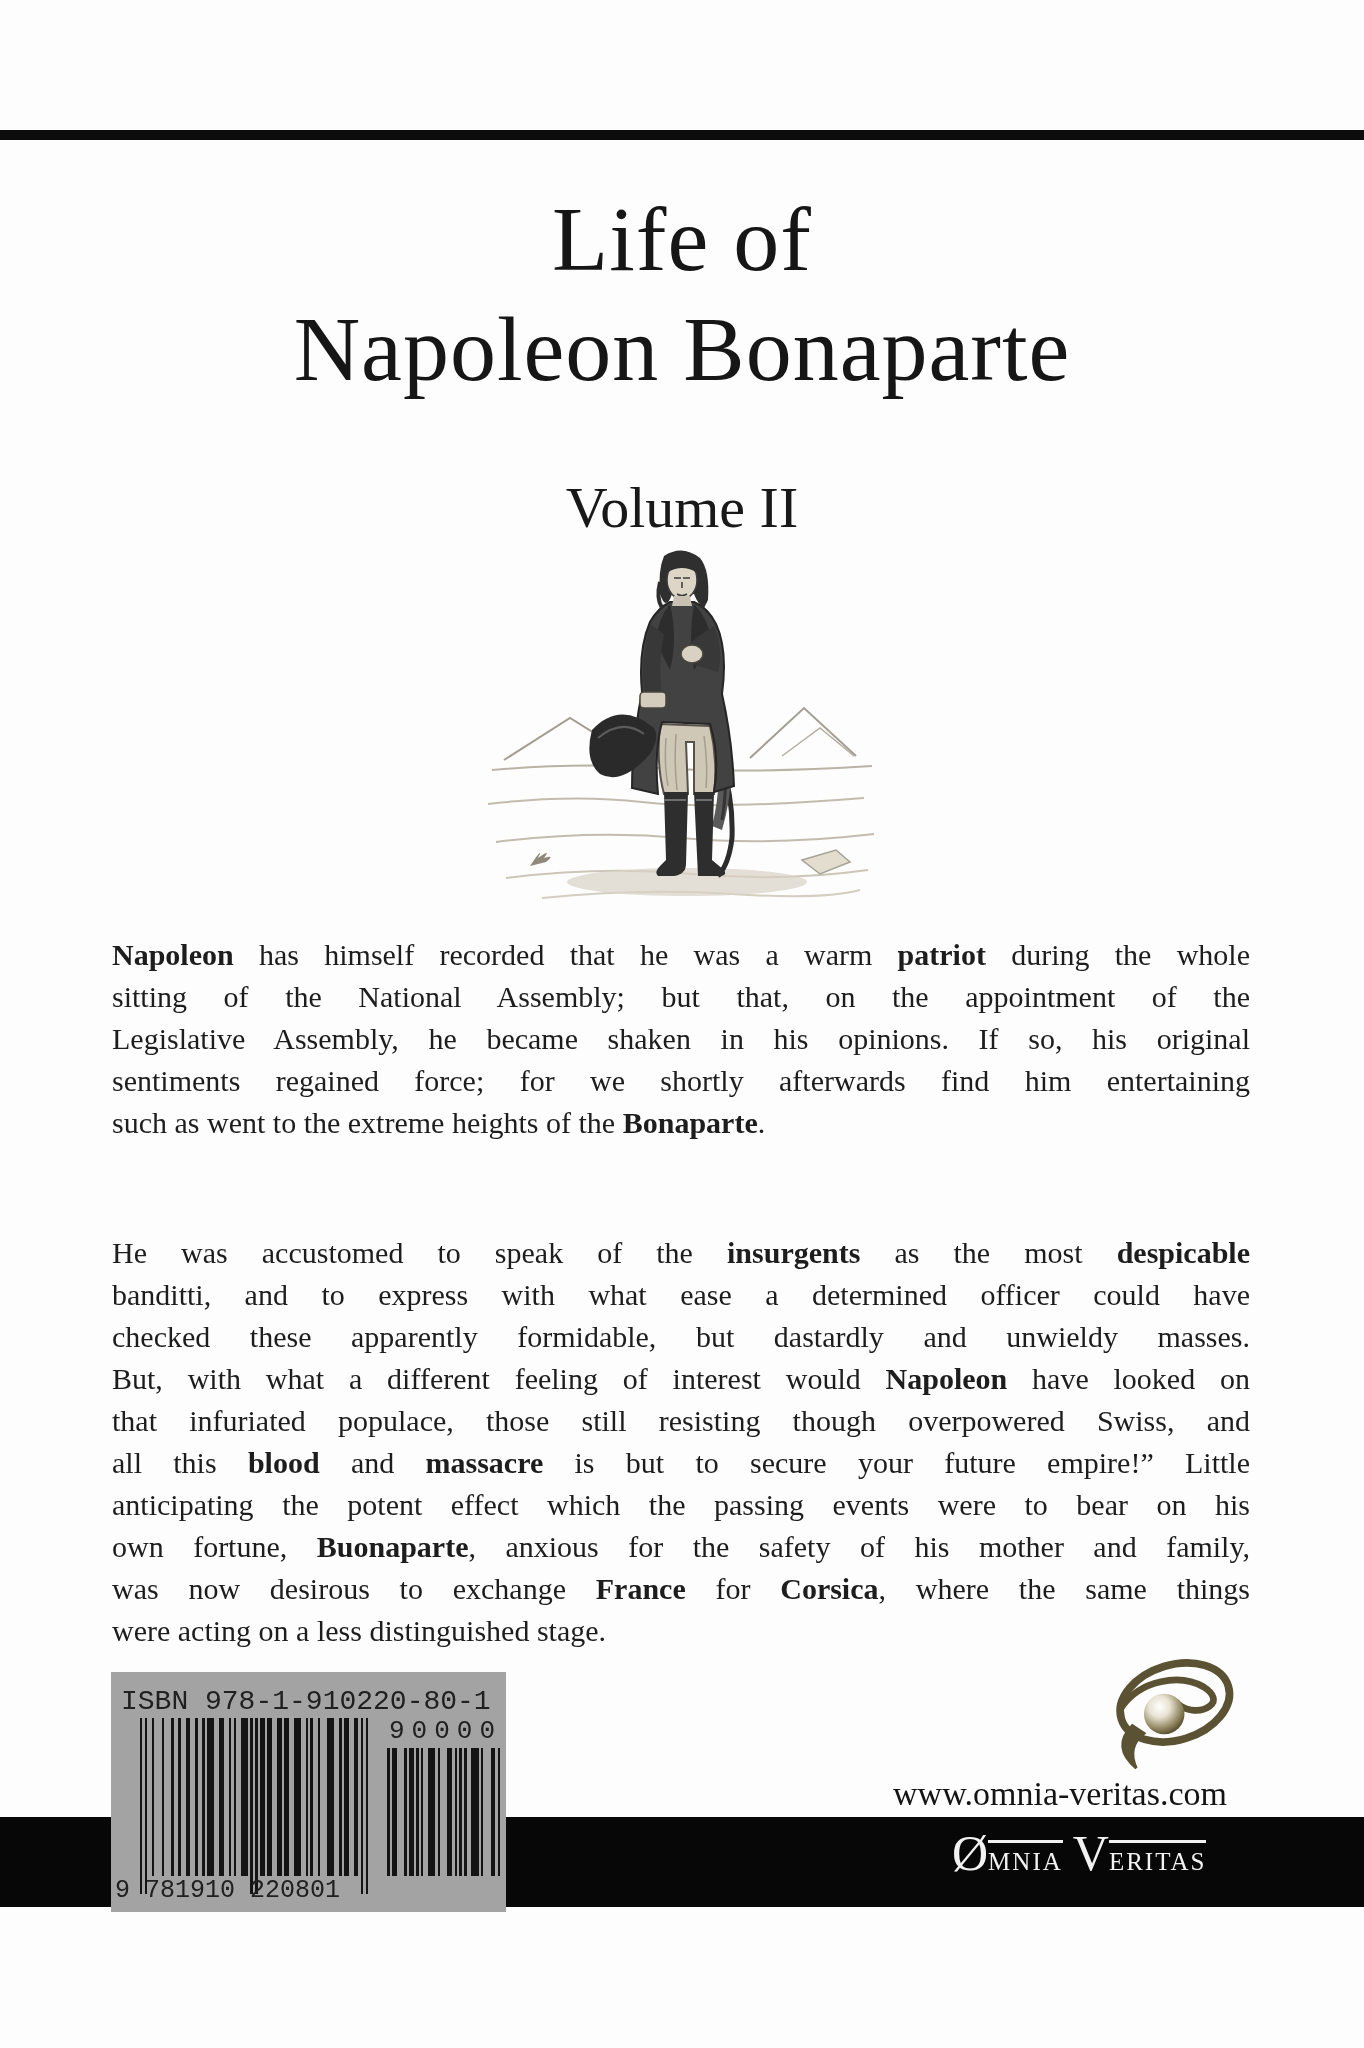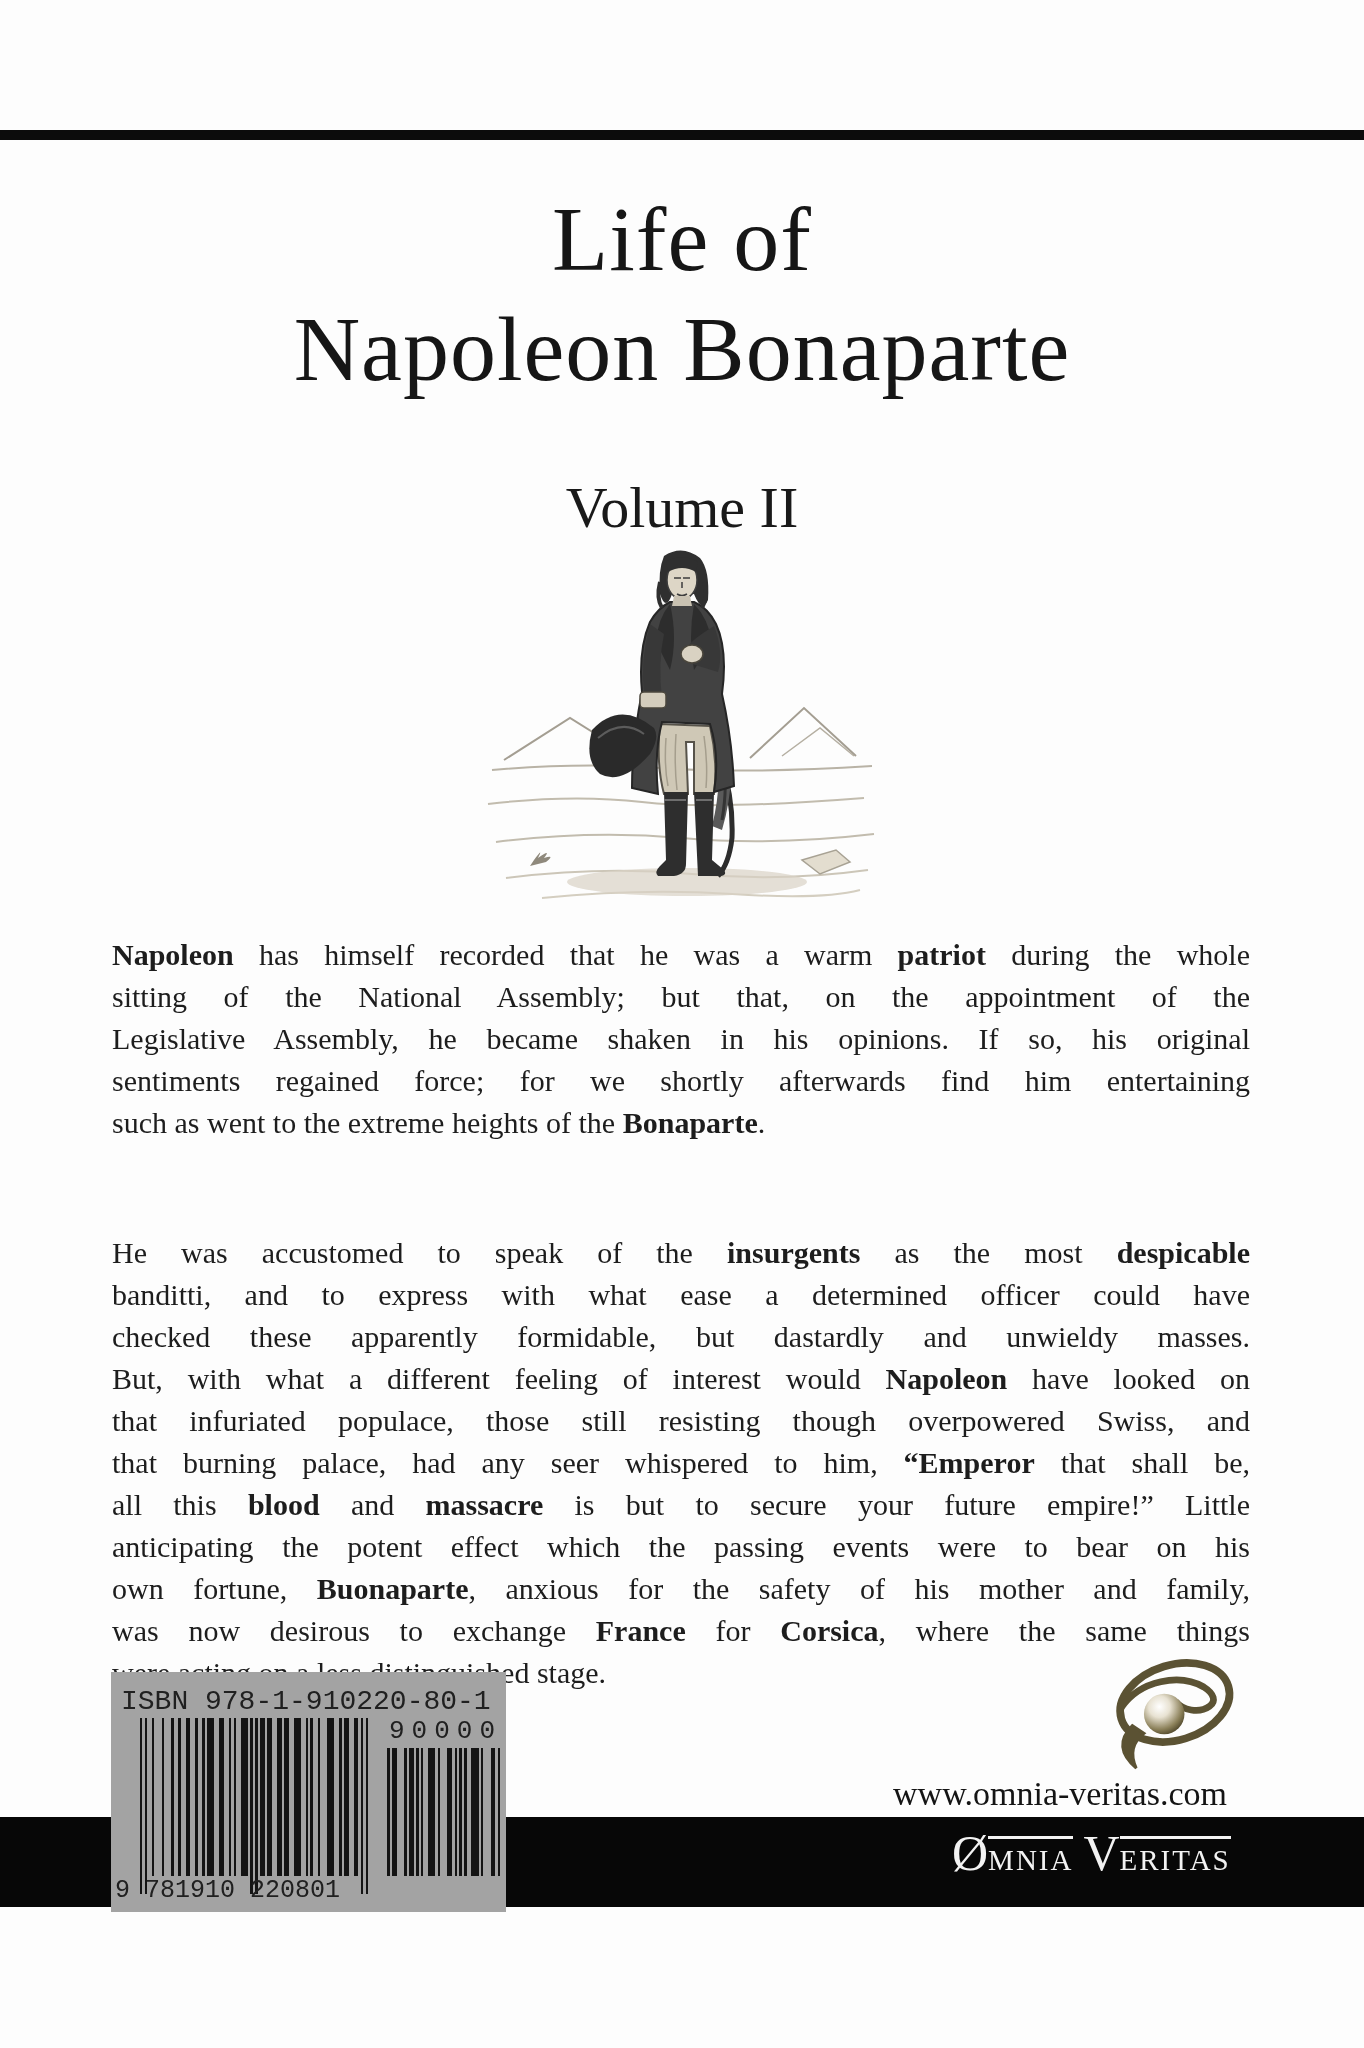--- a/index.html
+++ b/index.html
@@ -25,21 +25,21 @@
   .bc-main{left:29px;top:46px;width:229px;height:176px;}
   .bc-addon{left:274px;top:76px;width:116px;height:128px;}
   .addon-label{position:absolute;left:278px;top:44px;font-family:"Liberation Mono",monospace;
                font-size:26px;letter-spacing:7px;color:#202020;text-align:right;}
   .bc-digits{position:absolute;left:4px;top:204px;font-family:"Liberation Mono",monospace;
              font-size:25px;color:#202020;white-space:pre;}
   .band{position:absolute;left:0;top:1817px;width:1364px;height:90px;z-index:1;}
   .brand{position:absolute;left:952px;top:1825px;z-index:2;display:flex;align-items:baseline;
          color:#f2f2f2;font-family:"Liberation Serif",serif;}
   .b-big{font-size:50px;line-height:56px;}
-  .b-sm{font-size:29px;letter-spacing:2px;border-top:3px solid #f2f2f2;padding-top:5px;}
+  .b-sm{font-size:25px;letter-spacing:2px;border-top:3px solid #f2f2f2;padding-top:5px;}
   .b-v{margin-left:10px;}
   .weblink{position:absolute;left:860px;top:1775px;width:400px;text-align:center;
            font-size:34px;color:#141414;z-index:2;}
   .logo{position:absolute;left:1088px;top:1650px;width:164px;height:128px;z-index:2;}
 </style>
 </head>
 <body>
 
 <div class="page">
 
@@ -110,21 +110,20 @@
       <div class="bline"><span>Legislative Assembly, he became shaken in his opinions. If so, his original</span></div>
       <div class="bline"><span>sentiments regained force; for we shortly afterwards find him entertaining</span></div>
       <div class="bline last"><span>such as went to the extreme heights of the </span><b>Bonaparte</b><span>.</span></div>
     </div>
   <div class="para p2">
       <div class="bline"><span>He was accustomed to speak of the </span><b>insurgents</b><span> as the most </span><b>despicable</b></div>
       <div class="bline"><span>banditti, and to express with what ease a determined officer could have</span></div>
       <div class="bline"><span>checked these apparently formidable, but dastardly and unwieldy masses.</span></div>
       <div class="bline"><span>But, with what a different feeling of interest would </span><b>Napoleon</b><span> have looked on</span></div>
       <div class="bline"><span>that infuriated populace, those still resisting though overpowered Swiss, and</span></div>
-      <div class="bline"><span>that burning palace, had any seer whispered to him, </span><b>“Emperor</b><span> that shall be,</span></div>
       <div class="bline"><span>all this </span><b>blood</b><span> and </span><b>massacre</b><span> is but to secure your future empire!” Little</span></div>
       <div class="bline"><span>anticipating the potent effect which the passing events were to bear on his</span></div>
       <div class="bline"><span>own fortune, </span><b>Buonaparte</b><span>, anxious for the safety of his mother and family,</span></div>
       <div class="bline"><span>was now desirous to exchange </span><b>France</b><span> for </span><b>Corsica</b><span>, where the same things</span></div>
       <div class="bline last"><span>were acting on a less distinguished stage.</span></div>
     </div>
 
   <div class="band" style="background:#070707"></div>
 
   <div class="isbn-box">

